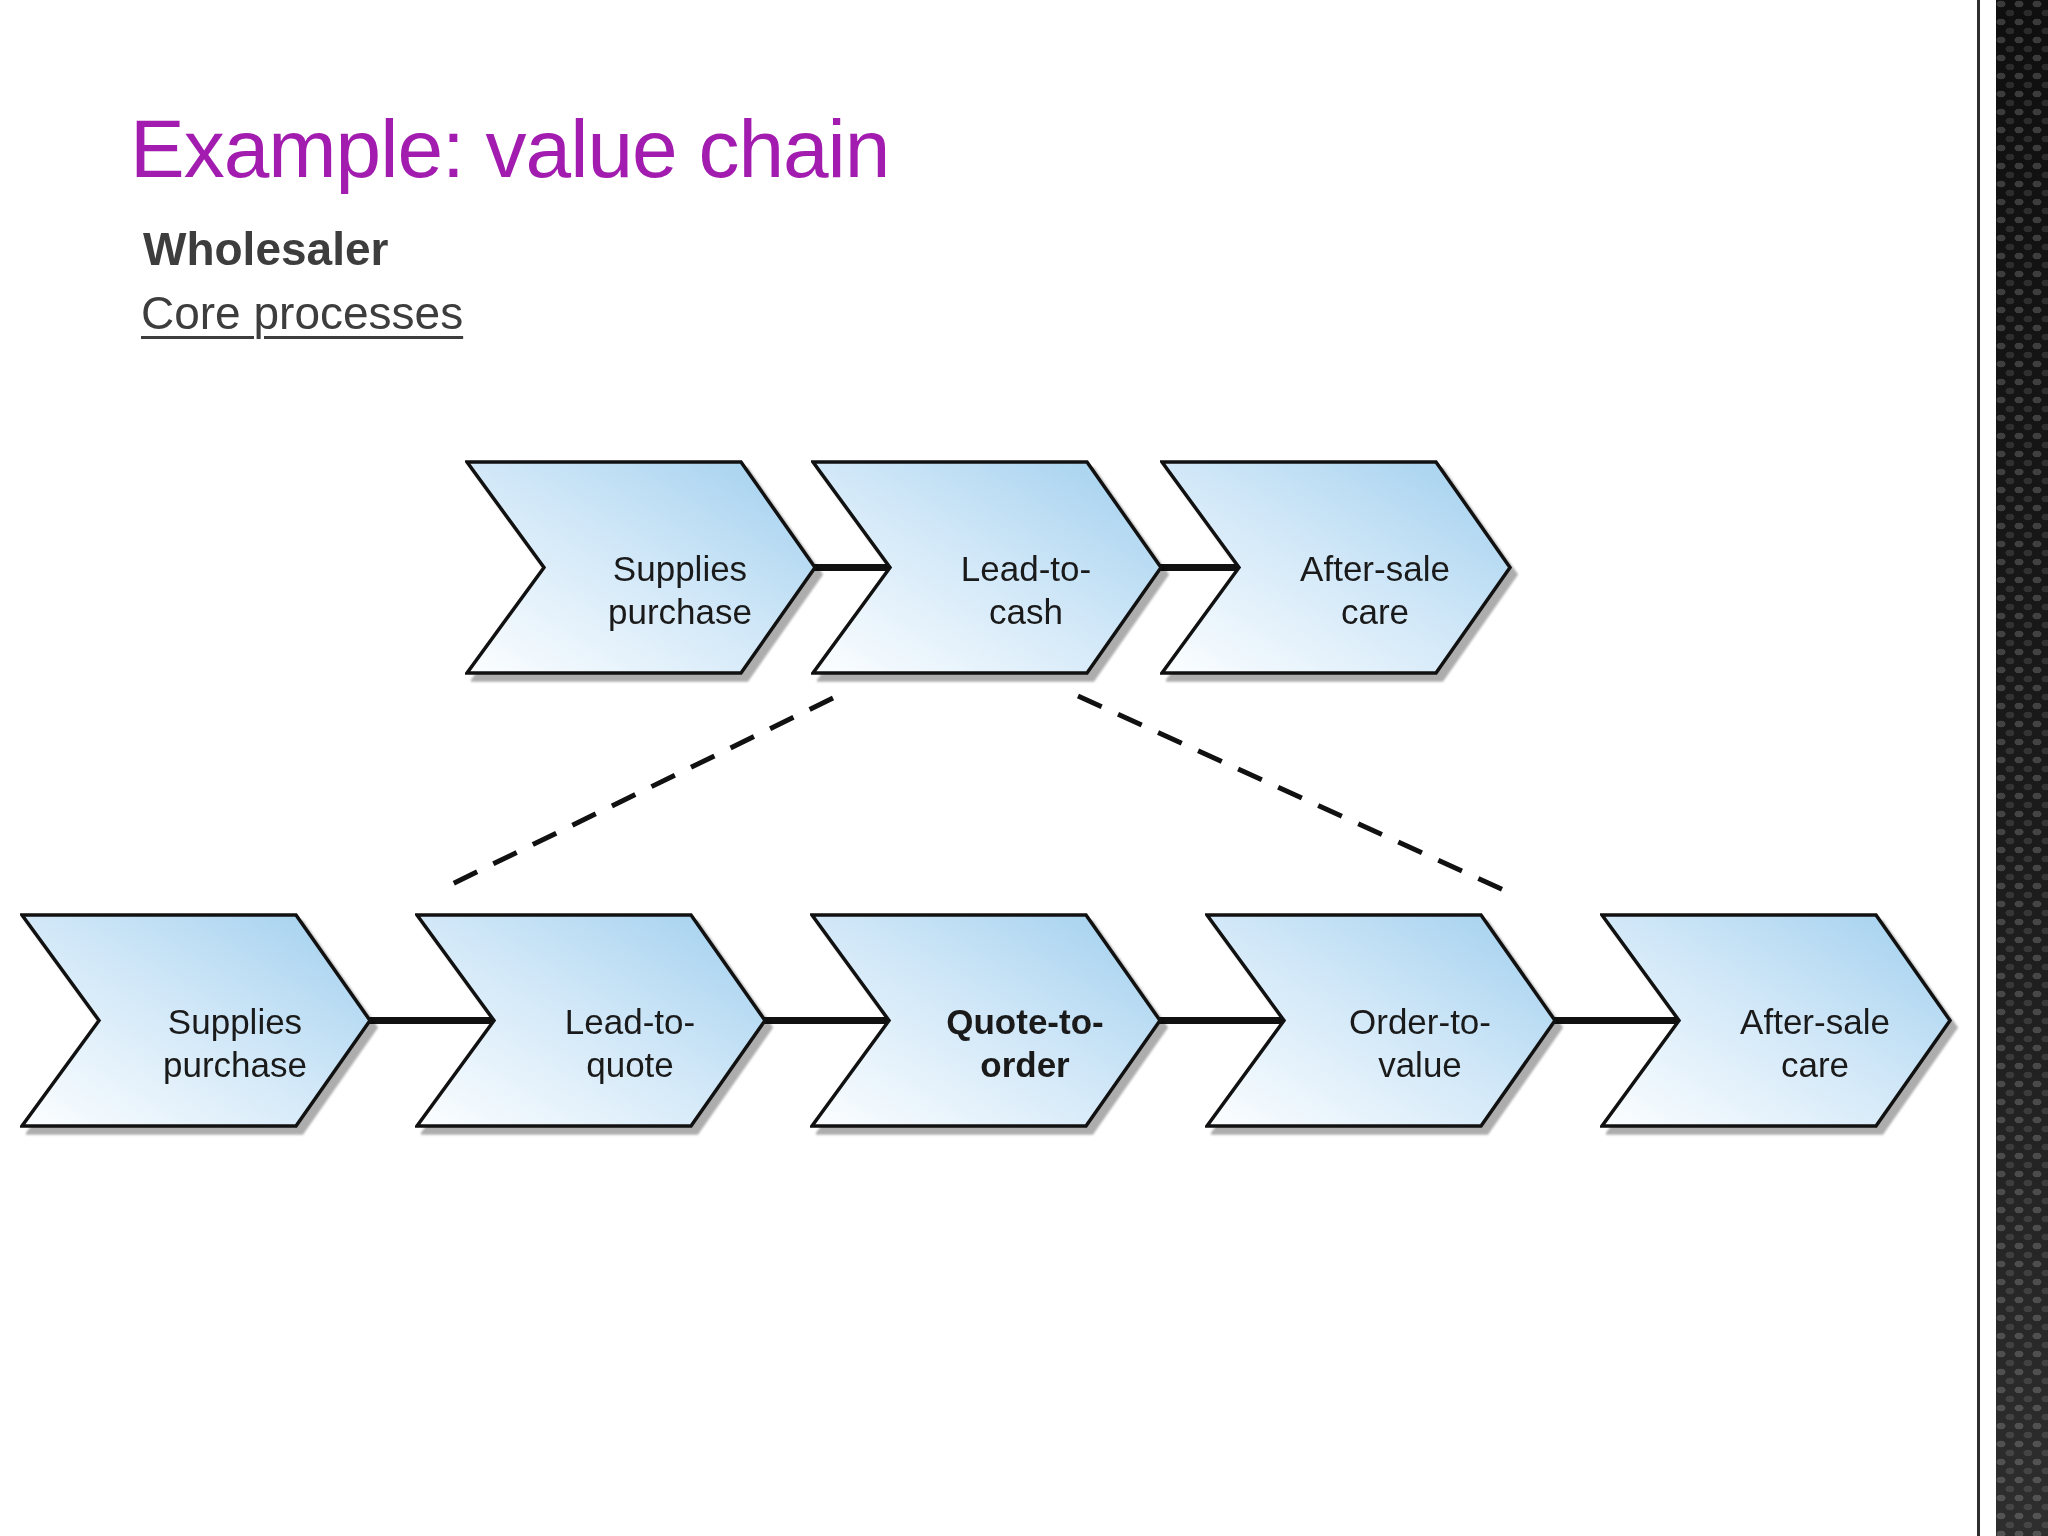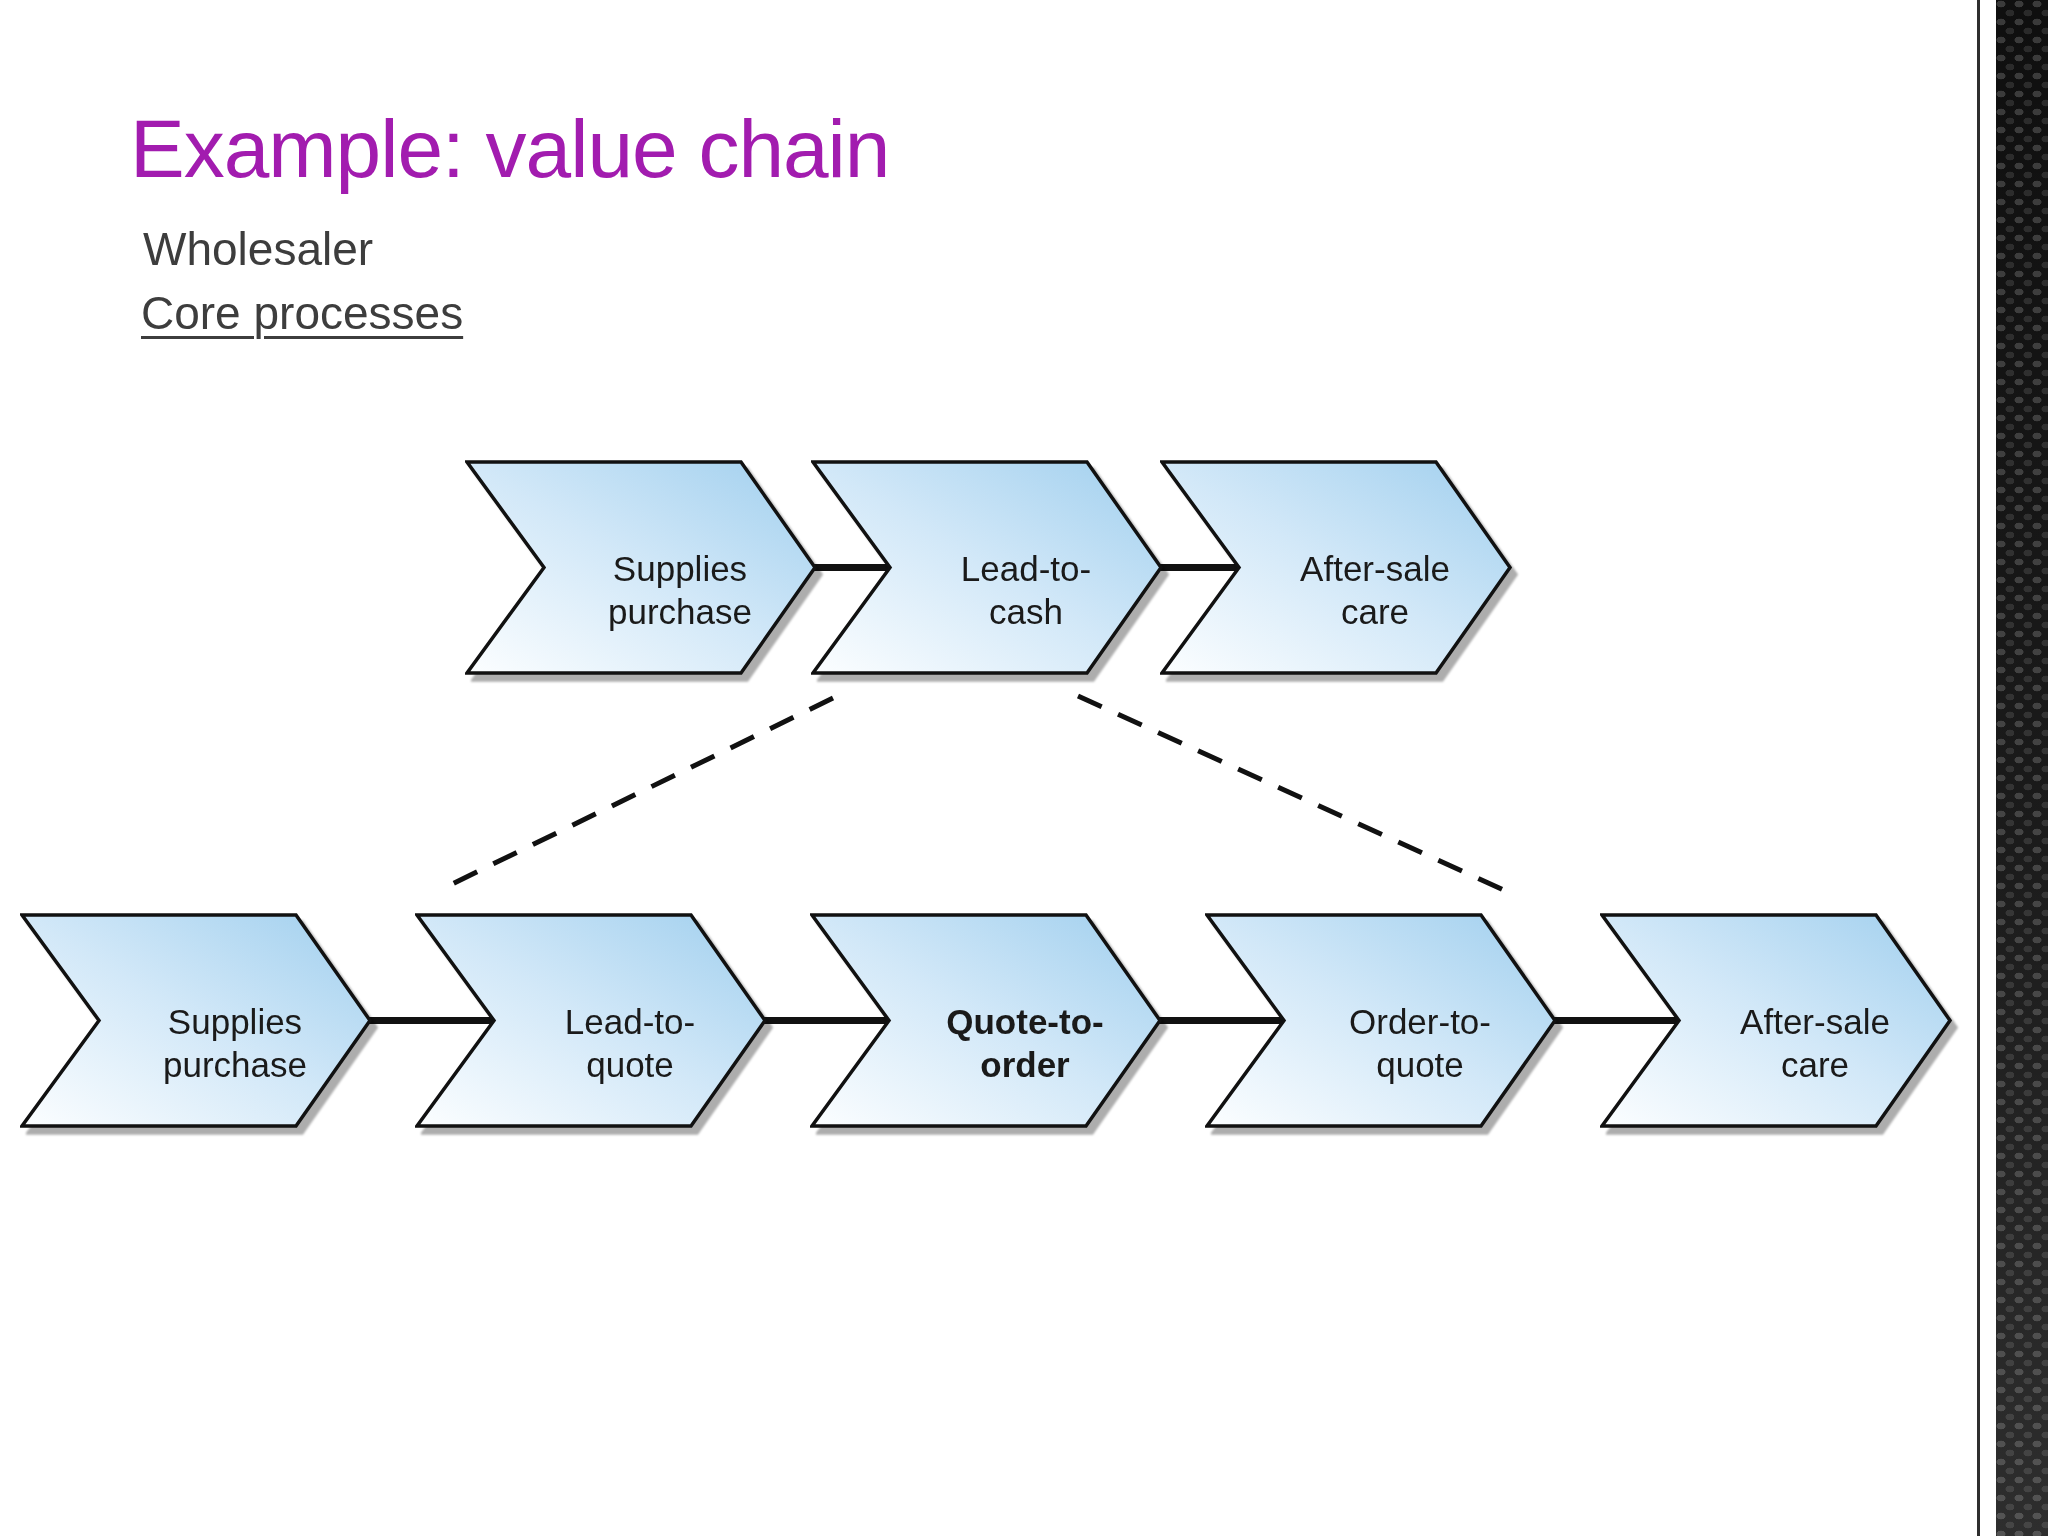--- a/index.html
+++ b/index.html
@@ -10,21 +10,21 @@
   }
 
   
   .slide-title{
     position:absolute;left:130px;top:104px;
     font-size:82px;line-height:1.1;font-weight:400;
     color:#a21caf;letter-spacing:-1px;white-space:nowrap;
   }
   .heading{
     position:absolute;left:143px;top:222px;
-    font-size:46px;font-weight:400;color:#3d3d3d;white-space:nowrap;
+    font-size:46px;font-weight:700;color:#3d3d3d;white-space:nowrap;
   }
   .subheading{
     position:absolute;left:141px;top:286px;
     font-size:46px;font-weight:400;color:#3d3d3d;white-space:nowrap;
     text-decoration:underline;
     text-decoration-thickness:3px;
     text-underline-offset:7px;
   }
 
   
@@ -141,21 +141,21 @@
     <polygon points="2,2 276,2 350,107.5 276,213 2,213 79,107.5" fill="url(#chevGrad)" stroke="#111111" stroke-width="3.5"></polygon>
   </svg>
   <div class="chev-label">Quote-to-
 order</div>
 </div>
 <div class="chevron" style="left:1205px;top:913px;">
   <svg viewBox="0 0 353 215" width="353" height="215">
     <polygon points="2,2 276,2 350,107.5 276,213 2,213 79,107.5" fill="url(#chevGrad)" stroke="#111111" stroke-width="3.5"></polygon>
   </svg>
   <div class="chev-label">Order-to-
-quote</div>
+value</div>
 </div>
 <div class="chevron" style="left:1600px;top:913px;">
   <svg viewBox="0 0 353 215" width="353" height="215">
     <polygon points="2,2 276,2 350,107.5 276,213 2,213 79,107.5" fill="url(#chevGrad)" stroke="#111111" stroke-width="3.5"></polygon>
   </svg>
   <div class="chev-label">After-sale
 care</div>
 </div>
 
 <div class="edge-divider"></div>

